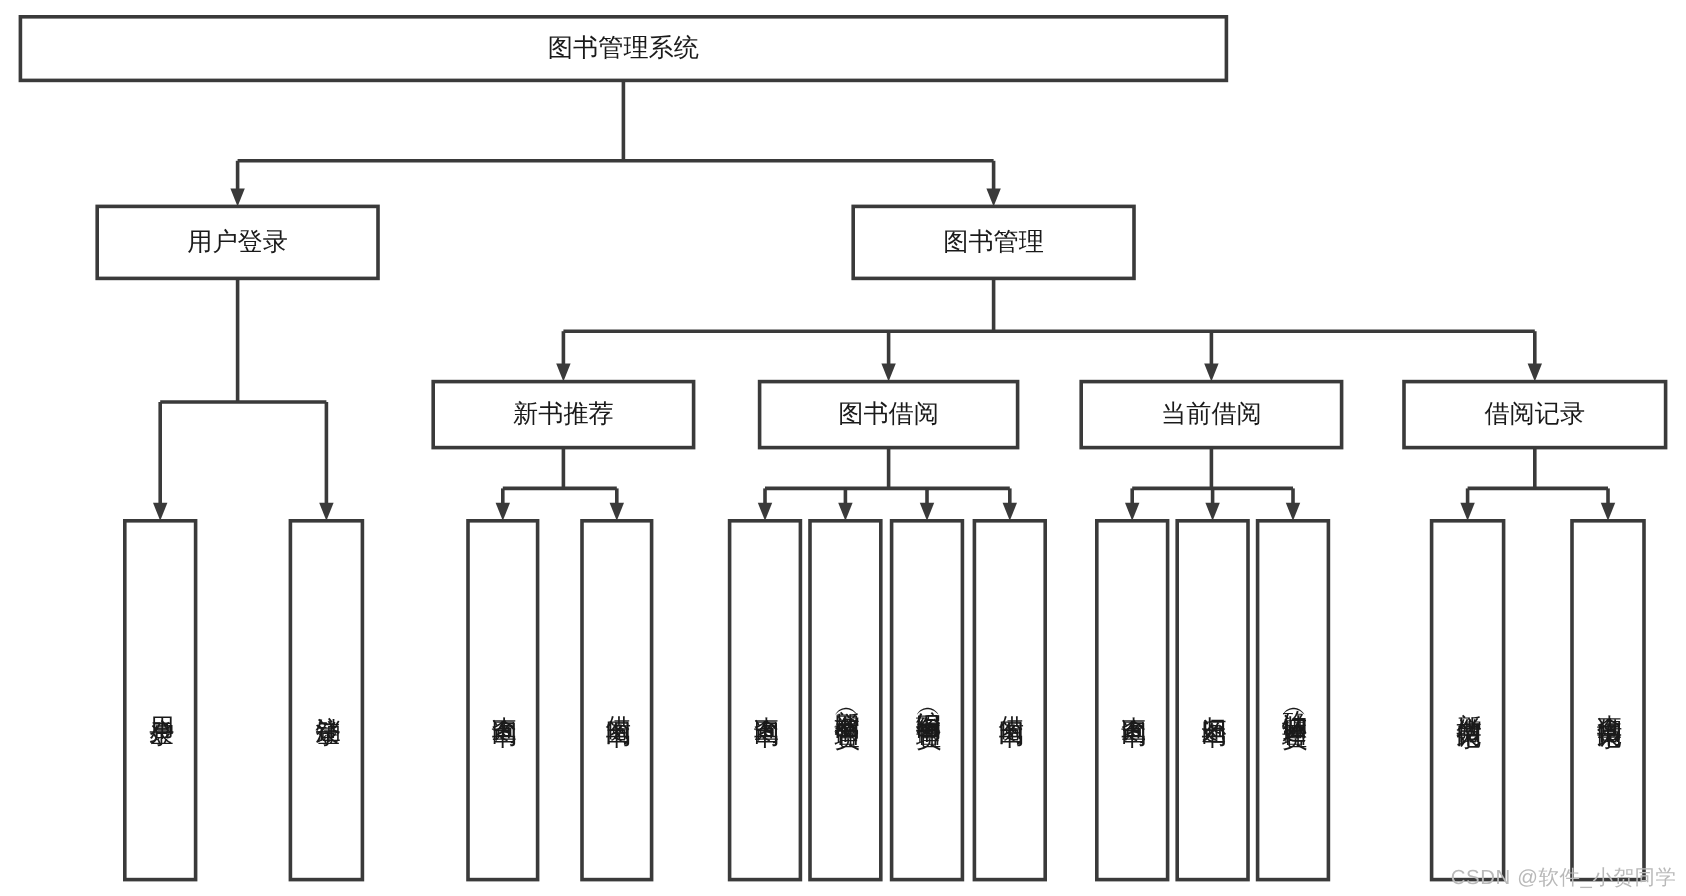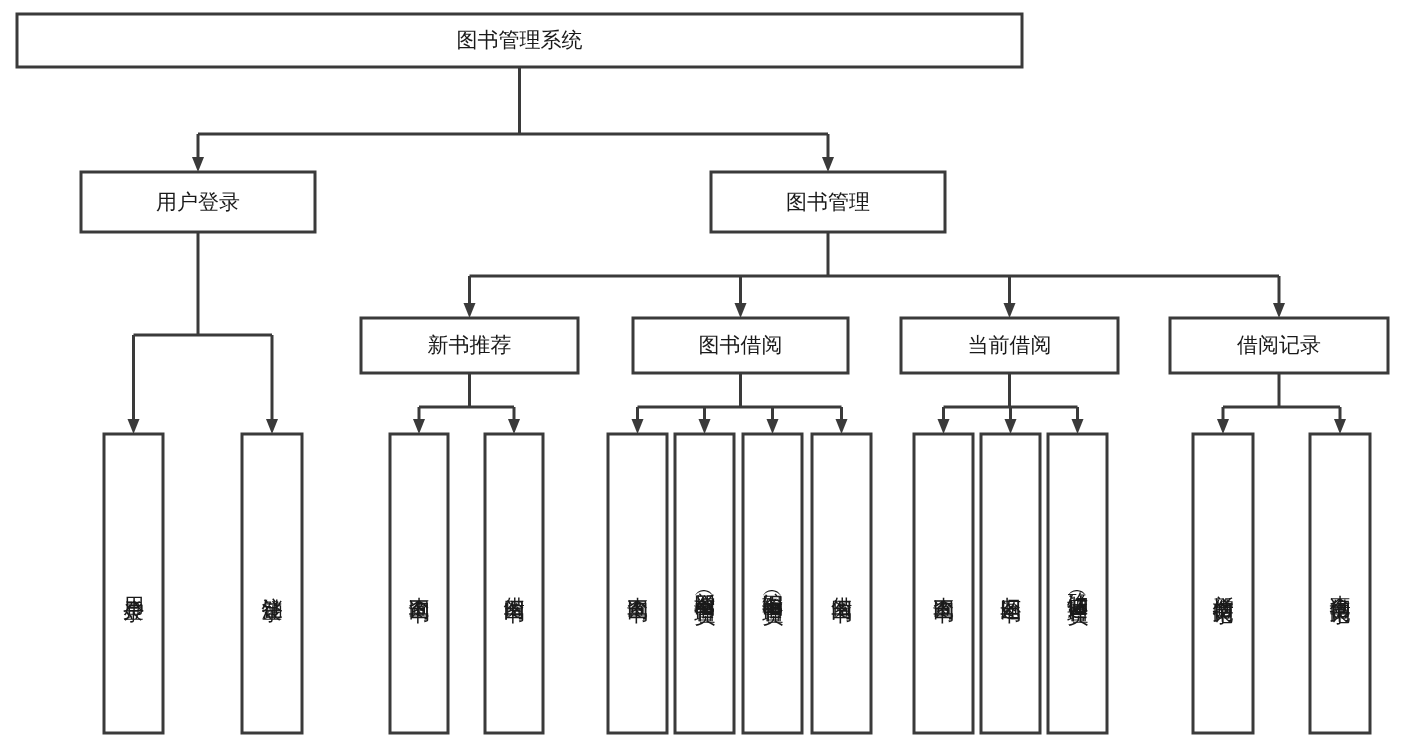--- a/index.html
+++ b/index.html
@@ -230,14 +230,15 @@
       <div class="leaf-label" style="left: 675px; top: 434px; width: 59px; height: 299px;">新增图书（管理员）</div>
       <div class="leaf-label" style="left: 743px; top: 434px; width: 59px; height: 299px;">编辑图书（管理员）</div>
       <div class="leaf-label" style="left: 812px; top: 434px; width: 59px; height: 299px;">借阅图书</div>
       <div class="leaf-label" style="left: 914px; top: 434px; width: 59px; height: 299px;">查询图书</div>
       <div class="leaf-label" style="left: 981px; top: 434px; width: 59px; height: 299px;">归还图书</div>
       <div class="leaf-label" style="left: 1048px; top: 434px; width: 59px; height: 299px;">确认归还（管理员）</div>
       <div class="leaf-label" style="left: 1193px; top: 434px; width: 60px; height: 299px;">新增借阅记录</div>
       <div class="leaf-label" style="left: 1310px; top: 434px; width: 60px; height: 299px;">查询借阅记录</div>
     </div>
 
+  <div class="watermark">CSDN @软件_小贺同学</div>
 
 </div>
 
 </body></html>

